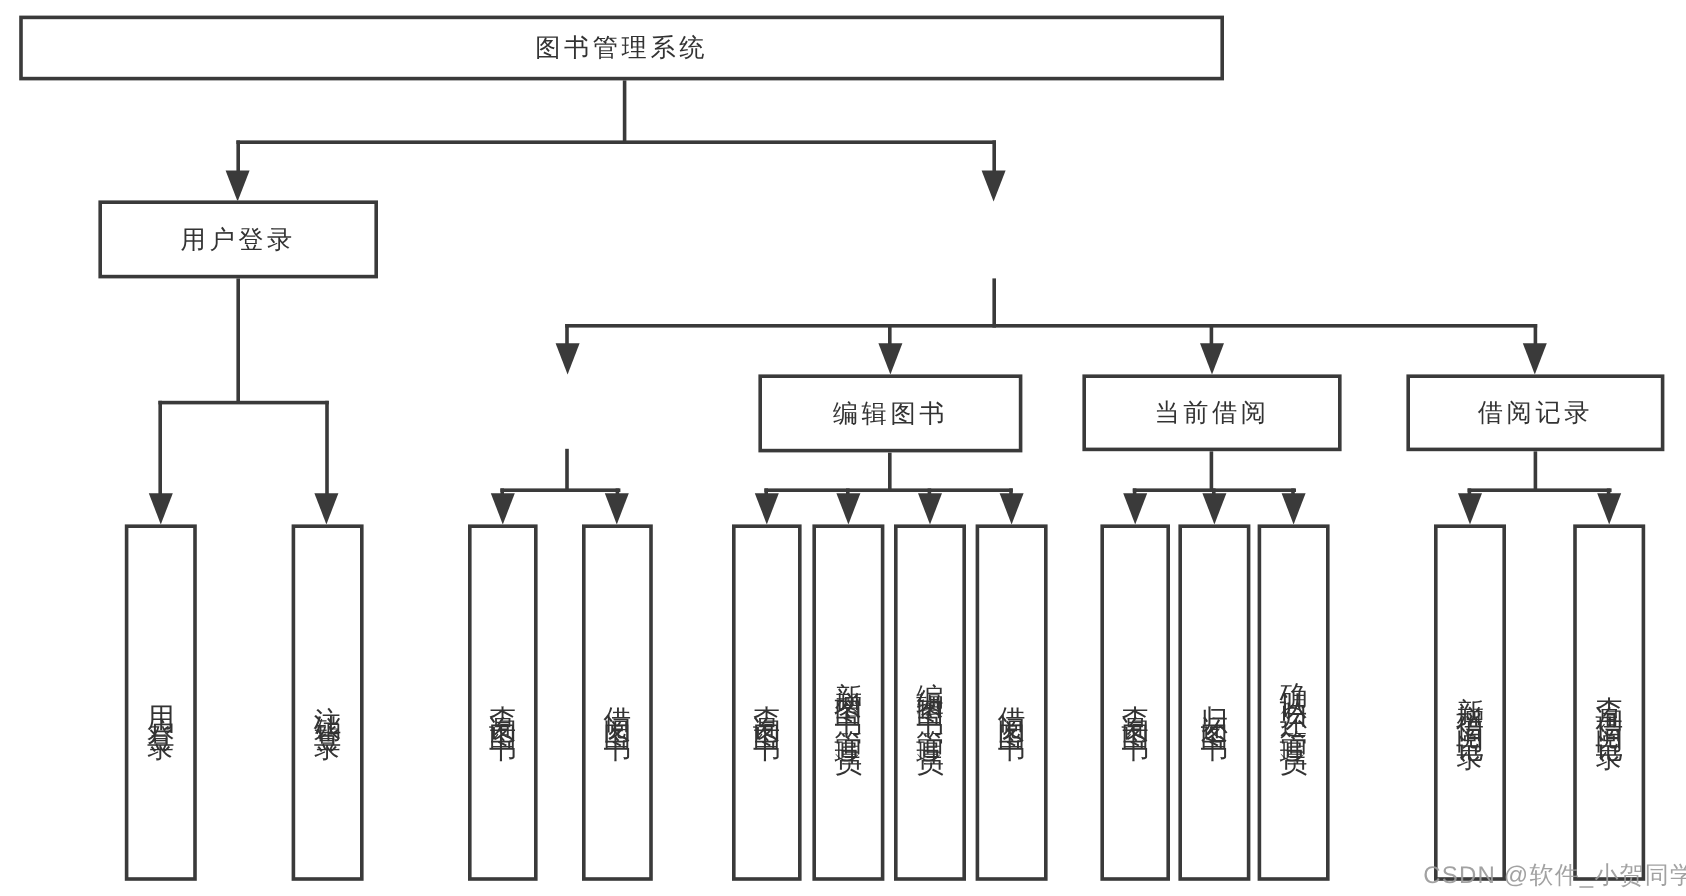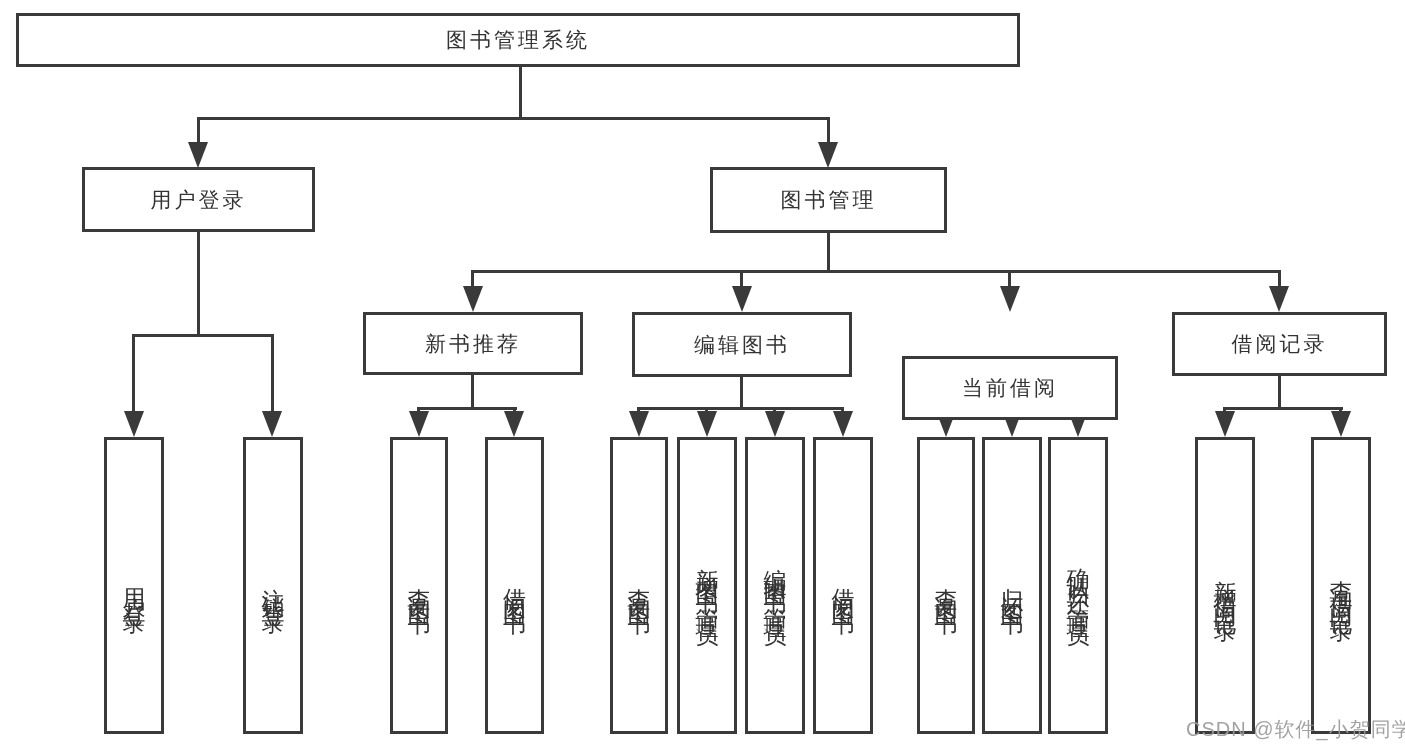--- a/index.html
+++ b/index.html
@@ -64,27 +64,25 @@
 </style>
 </head>
 <body>
 
 <div class="canvas">
 
   <div class="box hbox" style="left:16px; top:13px; width:1004px; height:54px;">图书管理系统</div>
 
   <div class="box hbox" style="left:82px; top:167px; width:233px; height:65px;">用户登录</div>
 
-  <div class="box hbox" style="left:710px; top:167px; width:237px; height:66px;">图书管理</div>
 
-  <div class="box hbox" style="left:363px; top:312px; width:220px; height:63px;">新书推荐</div>
 
   <div class="box hbox" style="left:632px; top:312px; width:220px; height:65px;">编辑图书</div>
 
-  <div class="box hbox" style="left:902px; top:312px; width:216px; height:64px;margin-top:44px;">当前借阅</div>
+  <div class="box hbox" style="left:902px; top:312px; width:216px; height:64px;">当前借阅</div>
 
   <div class="box hbox" style="left:1172px; top:312px; width:215px; height:64px;">借阅记录</div>
 
   <div class="box vbox" style="left:104px; top:437px; width:60px; height:297px;">用户登录</div>
 
   <div class="box vbox" style="left:243px; top:437px; width:60px; height:297px;">注销登录</div>
 
   <div class="box vbox" style="left:390px; top:437px; width:58px; height:297px;">查询图书</div>
 
   <div class="box vbox" style="left:485px; top:437px; width:59px; height:297px;">借阅图书</div>

